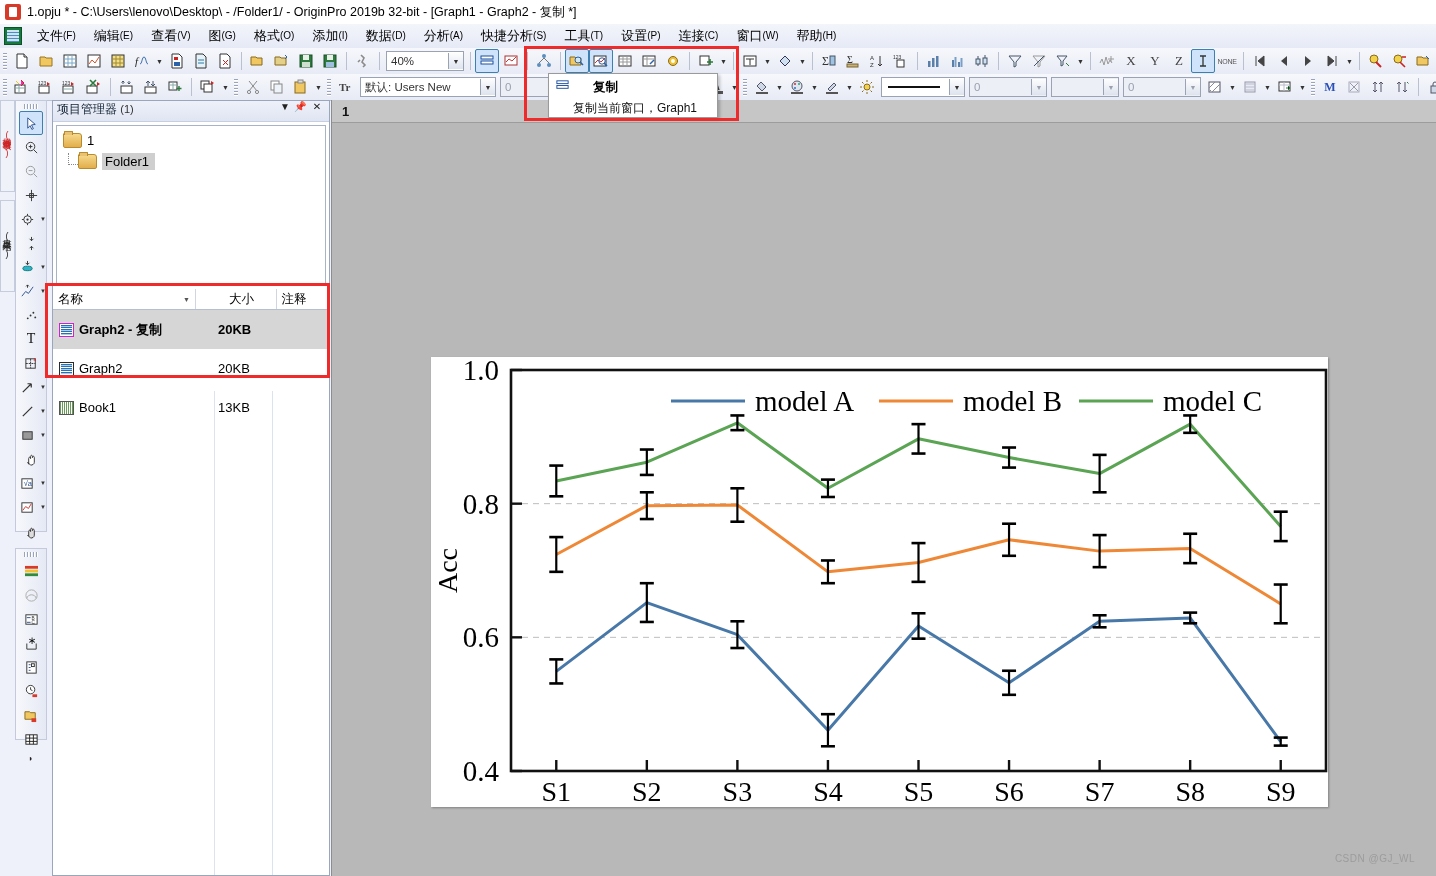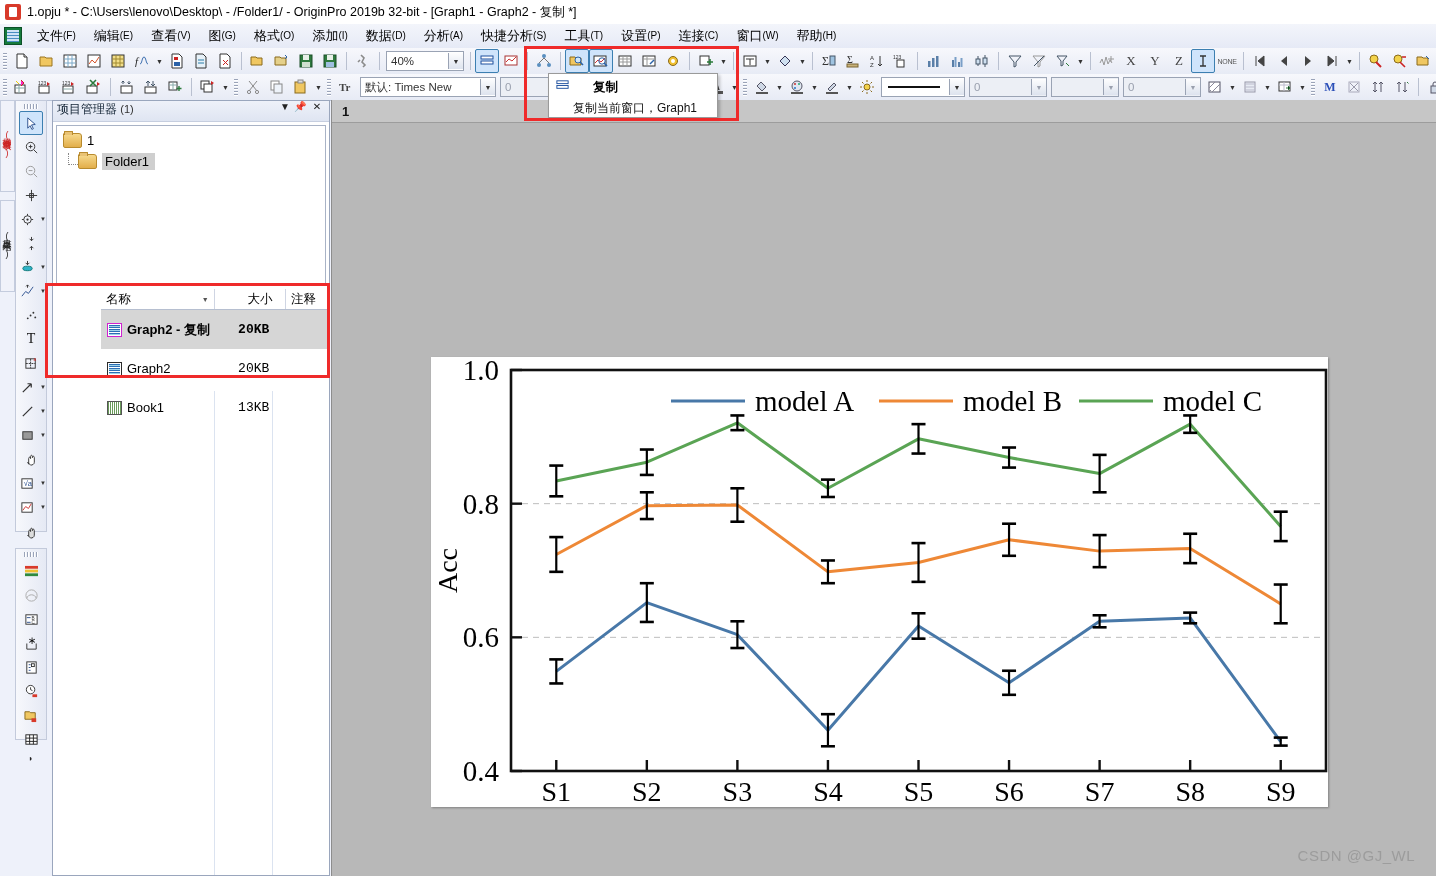--- a/index.html
+++ b/index.html
@@ -179,21 +179,21 @@
   .pm-listhdr > div { border-right: 1px solid #cfd5e3; padding: 0 5px; box-sizing: border-box; height: 20px; display:flex; align-items:center;}
   .col-name { width: 160px; position: relative; }
   .col-name .srt { position: absolute; right: 5px; top: 7px; font-size: 7px; color: #555; }
   .col-size { width: 58px; margin-left: 28px; }
   .col-note { width: 58px; border-right: none !important; text-align: right; }
   .pm-row {
     display: flex; height: 39px; align-items: center; font-size: 13px;
   }
   .pm-row.sel { background: #d6d6d6; font-weight: bold; }
   .pm-row .c1 { width: 160px; display: flex; align-items: center; padding-left: 6px; box-sizing: border-box;}
-  .pm-row .c2 { width: 58px; padding-left: 5px; box-sizing: border-box; font-family: Liberation Mono, monospace; }
+  .pm-row .c2 { width: 58px; padding-left: 5px; box-sizing: border-box; }
   .pm-row .c3 { width: 58px; }
   .g-ic {
     width: 15px; height: 14px; margin-right: 5px; flex: none;
     background: #fff; border: 1px solid #2b2b2b; position: relative; box-sizing: border-box;
   }
   .g-ic::after {
     content: ""; position: absolute; left: 1px; top: 1px; right: 1px; bottom: 1px;
     background: repeating-linear-gradient(#2d6fb5 0 1px, #9fd3e8 1px 2px, #2d6fb5 2px 3px, #ffffff 3px 4px);
   }
   .g-ic.magenta { border-color: #cf23cf; }
@@ -226,21 +226,21 @@
 
   
   .graphwin {
     position: absolute; left: 99px; top: 257px; width: 897px; height: 450px;
     background: #fff; box-shadow: 1px 1px 2px rgba(0,0,0,.3);
   }
   .chart-svg { display: block; }
 
   .watermark {
     position: absolute; right: 22px; bottom: 12px;
-    font-size: 15px; color: #9c9c9c; letter-spacing: .5px;
+    font-size: 10px; color: #9c9c9c; letter-spacing: .5px;
   }
 </style>
 </head>
 <body>
 
 <div id="app">
 
   <div class="titlebar">
     <div class="app-icon"></div>
     <div class="ttl">1.opju * - C:\Users\lenovo\Desktop\ - /Folder1/ - OriginPro 2019b 32-bit - [Graph1 - Graph2 - 复制 *]</div>
@@ -661,21 +661,21 @@
     </div>
     <div class="arrw">▼</div>
     <div class="grip"></div>
 
     <div class="tbtn">
       <svg width="16" height="16" viewBox="0 0 16 16">
           <text x="1" y="12" font-size="11" font-family="serif" font-weight="bold" fill="#444">Tr</text>
         </svg>
     </div>
     <div class="combo" style="width:130px;">
-      <span class="cbtxt">默认: Times New</span>
+      <span class="cbtxt">默认: Users New</span>
       <span class="cbarrow">▼</span>
     </div>
     <div class="combo dis" style="width:70px;">
       <span class="cbtxt">0</span>
       <span class="cbarrow">▼</span>
     </div>
     <div class="tbtn">
         <b style="font-family:serif;color:#888;">B</b>
       </div>
     <div class="tbtn">
@@ -1036,21 +1036,21 @@
         <span class="folder-ic"></span>
         <span class="lbl">1</span>
       </div>
       <div class="tree-row sel">
         <span class="tree-dots"></span>
         <span class="folder-ic"></span>
         <span class="lbl">Folder1</span>
       </div>
     </div>
 
-    <div style="position:relative;padding-left:48px;">
+    <div style="position:relative;">
       <div class="pm-listhdr">
         <div class="col-name">
           <span>名称</span>
           <span class="srt">▼</span>
         </div>
         <div class="col-size">
             <span>大小</span>
           </div>
         <div class="col-note">
             <span>注释</span>

